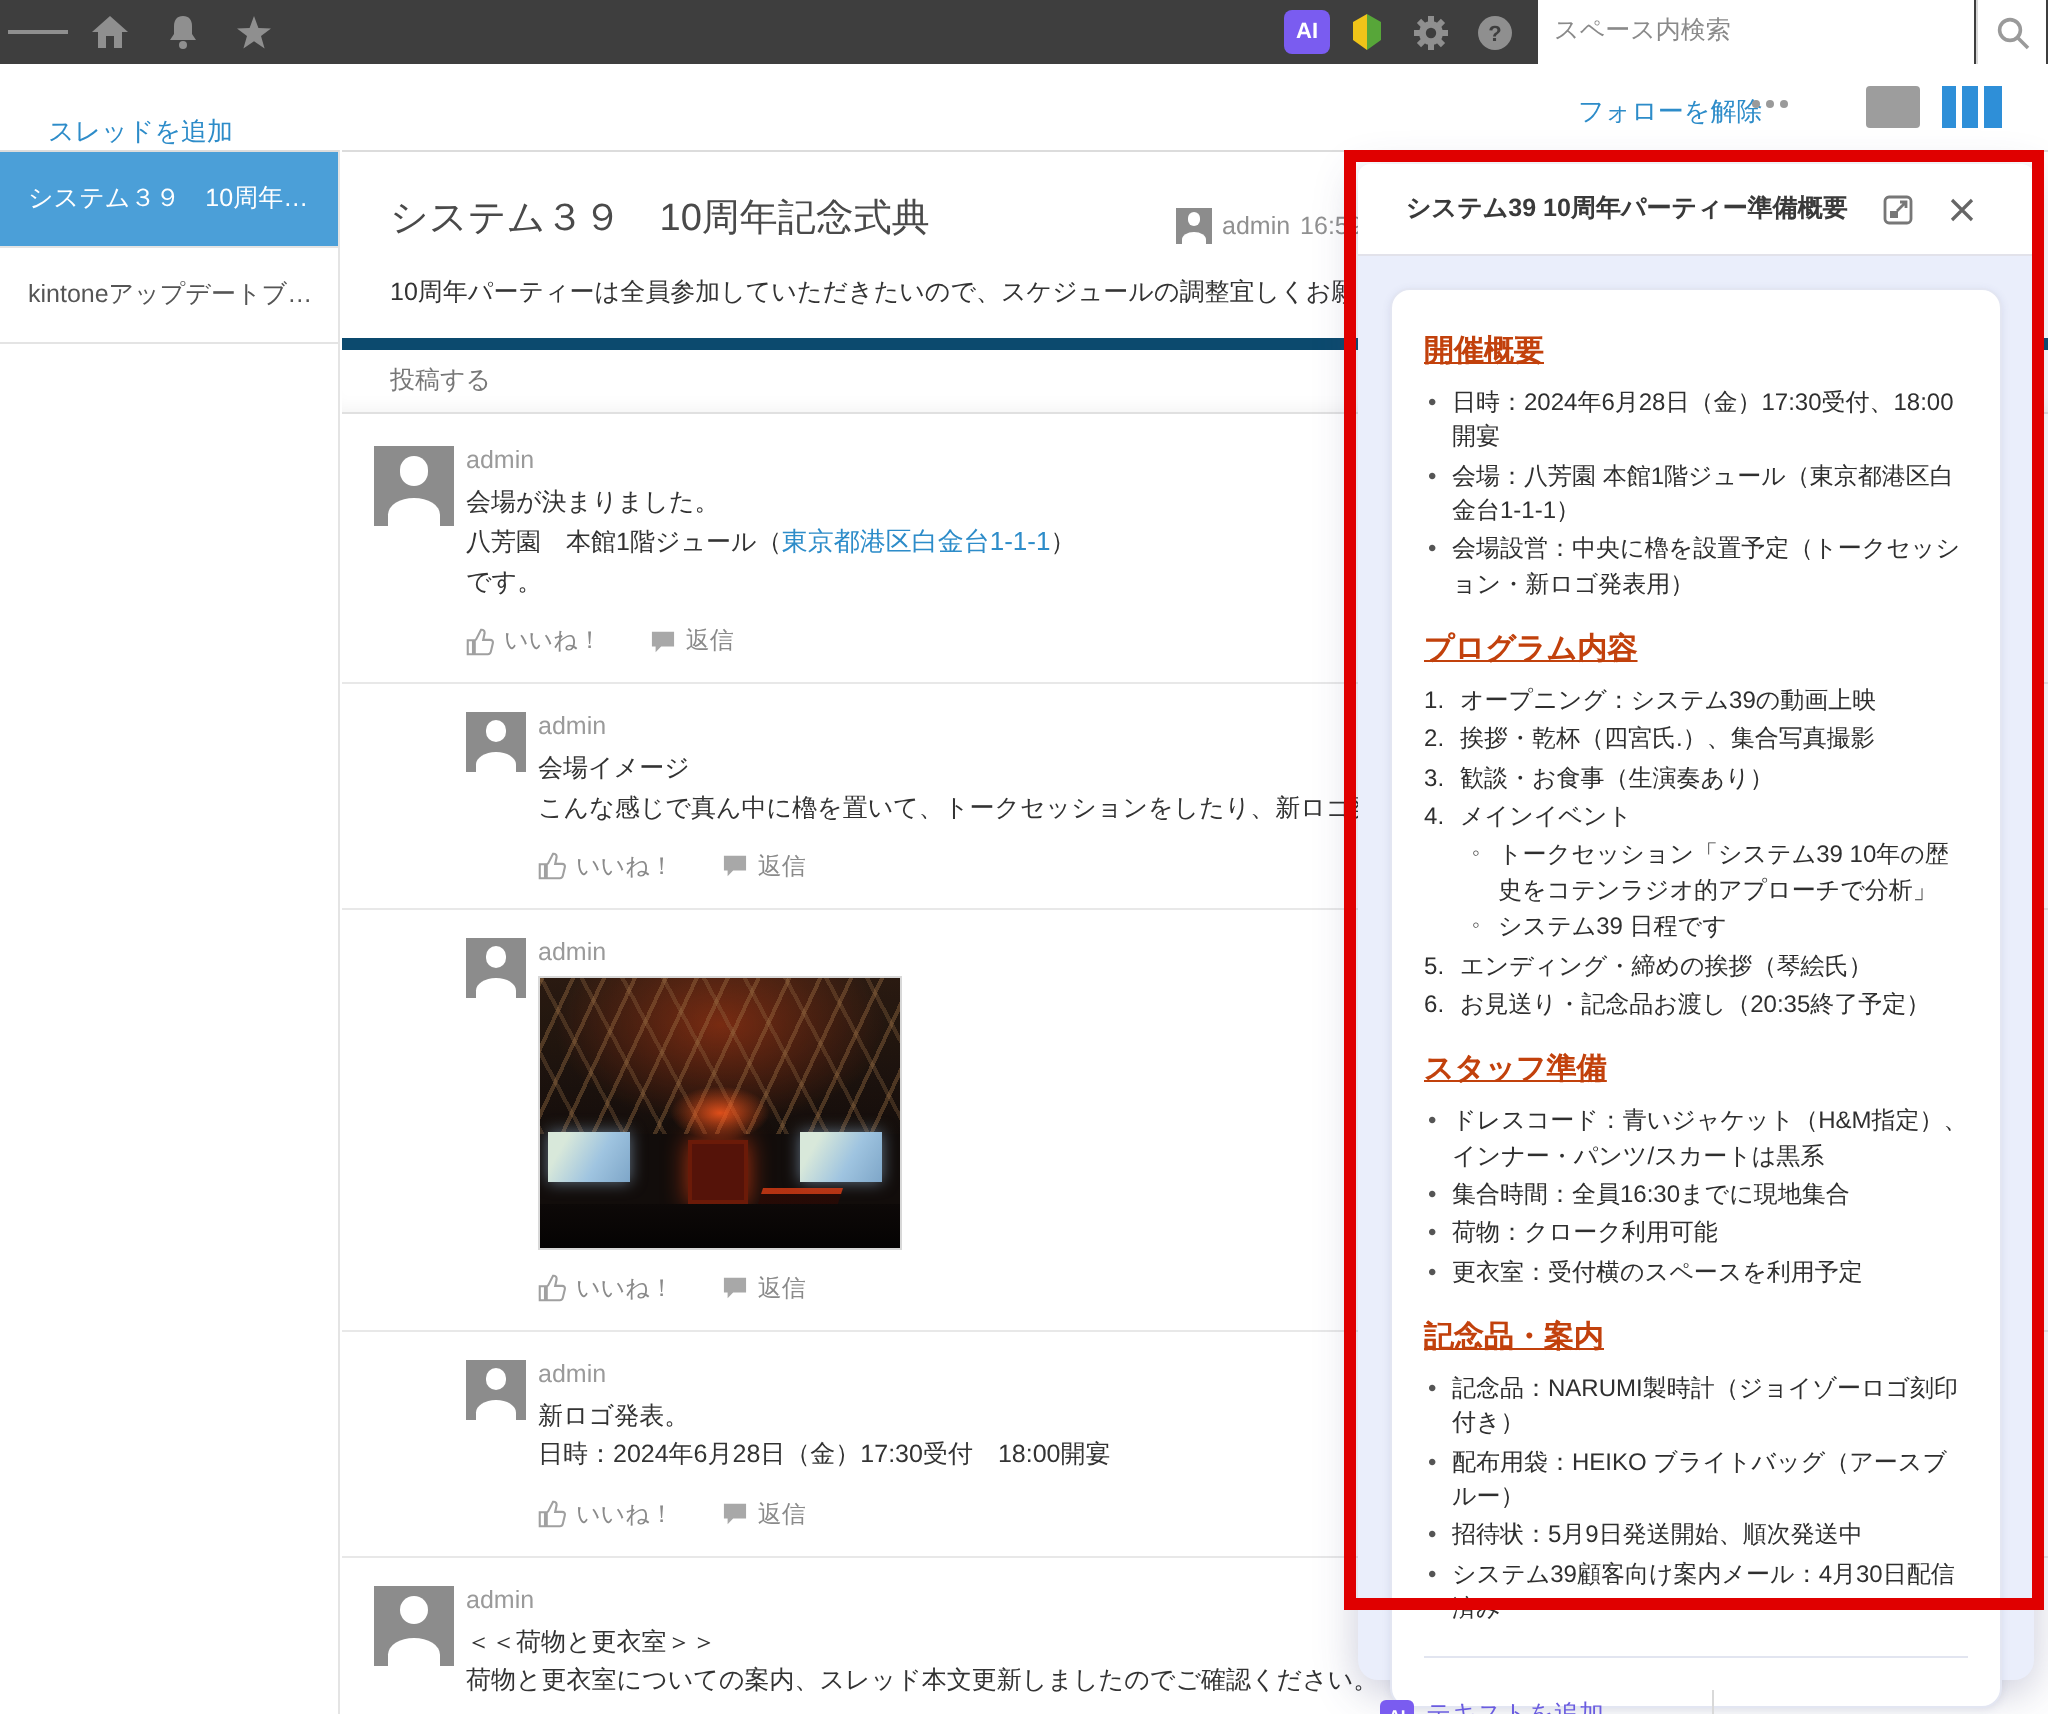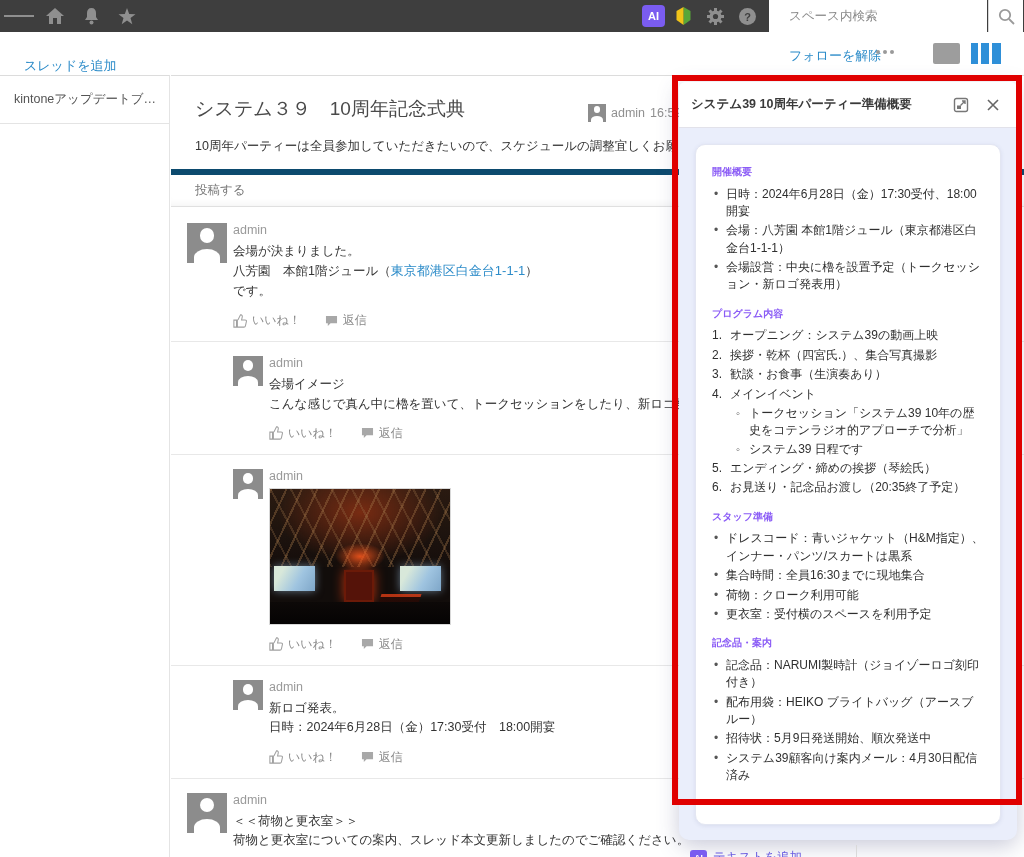--- a/index.html
+++ b/index.html
@@ -8,21 +8,21 @@
     position:relative; width:1024px; height:857px; overflow:hidden; background:#fff;
     font-family:"Liberation Sans","DejaVu Sans",sans-serif; color:#333;
   }
   
   .topbar{position:absolute;top:0;left:0;right:0;height:32px;background:#3e3e3e;z-index:4;}
   .tb-icon{position:absolute;top:0;height:32px;display:flex;align-items:center;justify-content:center;width:30px;cursor:pointer;}
   .hamburger span{display:block;width:18px;height:2px;background:#8f8f8f;margin:2px 0;}
   .ai-chip{position:absolute;left:642px;top:5px;width:23px;height:22px;background:#7a5cf0;border-radius:4px;
     color:#fff;font-size:11px;font-weight:bold;display:flex;align-items:center;justify-content:center;}
   .search-input{position:absolute;left:769px;top:0;width:218px;height:32px;border:none;background:#fff;
-    padding:0 20px;font-size:12.5px;color:#333;outline:none;font-family:Liberation Sans, sans-serif;}
+    padding:0 8px;font-size:12.5px;color:#333;outline:none;font-family:Liberation Mono, monospace;}
   .search-input::placeholder{color:#8a8a8a;}
   .search-btn{position:absolute;left:988px;top:0;width:35px;height:32px;background:#fff;border-left:1px solid #d7d7d7;
     display:flex;align-items:center;justify-content:center;cursor:pointer;}
   
   .subheader{position:absolute;top:32px;left:0;right:0;height:43px;background:#fff;z-index:3;}
   .link{color:#2d8cc9;font-size:13px;cursor:pointer;text-decoration:none;}
   .add-thread{position:absolute;left:24px;top:25px;}
   .unfollow{position:absolute;left:789px;top:15px;}
   .dots{position:absolute;left:872px;top:12px;display:flex;gap:3px;cursor:pointer;padding:6px 4px;}
   .dots i{width:4px;height:4px;border-radius:50%;background:#9a9a9a;}
@@ -73,27 +73,27 @@
   .ph-glow{position:absolute;left:36%;top:40%;width:28%;height:20%;background:radial-gradient(rgba(255,90,30,.85),transparent 70%);}
   .ph-screen{position:absolute;width:23%;height:19%;top:57%;background:linear-gradient(120deg,#d8e8da 20%,#9fc4e0 60%,#7ea6c8);box-shadow:0 0 8px rgba(180,220,255,.5);}
   .ph-screen.l{left:2%;} .ph-screen.r{right:5%;}
   .ph-truss{position:absolute;left:41%;top:60%;width:17%;height:24%;border:2px solid #6b1a08;background:rgba(140,25,10,.55);box-shadow:0 0 12px rgba(255,70,20,.65);}
   .ph-steps{position:absolute;right:18%;bottom:6%;width:22%;height:16%;background:repeating-linear-gradient(180deg, rgba(220,60,20,.8) 0 3px, rgba(40,10,5,.9) 3px 8px);transform:skewX(-18deg);}
   .ph-floor{position:absolute;left:0;right:0;bottom:0;height:16%;background:linear-gradient(#0d0908,#050303);}
   
   .ai-panel{position:absolute;left:679px;top:82px;width:338px;height:758px;background:#eaeefb;
     border-radius:6px 6px 10px 10px;box-shadow:0 6px 22px rgba(60,64,120,.28);z-index:5;}
   .panel-head{height:46px;background:#fff;border-bottom:1px solid #e2e2ea;border-radius:6px 6px 0 0;
-    display:flex;align-items:center;padding:0 12px;}
+    display:flex;align-items:center;padding:0 24px;}
   .panel-title{flex:1;font-size:12.5px;font-weight:bold;color:#3a3a3a;white-space:nowrap;overflow:hidden;}
   .panel-hbtn{width:24px;height:24px;display:flex;align-items:center;justify-content:center;cursor:pointer;color:#666;margin-left:8px;}
   .panel-card{margin:16px;background:#fff;border-radius:10px;border:1px solid #e3e6f2;
     box-shadow:0 1px 4px rgba(80,90,140,.12);padding:16px 16px 12px;font-size:12px;line-height:1.45;color:#2f2f2f;}
   .card-title{font-size:16.5px;font-weight:bold;color:#222;margin:2px 0 10px;}
-  .card-h2{font-size:10px;font-weight:bold;color:#8b5cf6;margin:13px 0 6px;}
+  .card-h2{font-size:15px;font-weight:bold;color:#c2410c;margin:13px 0 6px;text-decoration:underline;}
   .card-h2.first{margin-top:4px;}
   .card-list{list-style:none;}
   .card-list li{position:relative;padding-left:14px;margin:2px 0;}
   .card-list.bullets > li::before{content:"\2022";position:absolute;left:2px;color:#555;}
   ol.card-list{counter-reset:n;}
   ol.card-list > li{padding-left:18px;counter-increment:n;}
   ol.card-list > li::before{content:counter(n) ".";position:absolute;left:0;color:#2f2f2f;}
   .sub-list{list-style:none;margin:2px 0 2px 6px;}
   .sub-list li{position:relative;padding-left:13px;margin:1px 0;}
   .sub-list li::before{content:"\25E6";position:absolute;left:0;color:#555;font-size:11px;top:1px;}
@@ -180,20 +180,21 @@
       </div>
     <div class="view-ico view-single"></div>
     <div class="view-ico view-cols">
         <i></i>
         <i></i>
         <i></i>
       </div>
   </div>
 
   <div class="sidebar">
+    <div class="sidebar-item active">システム３９　10周年…</div>
     <div class="sidebar-item">kintoneアップデートブ…</div>
   </div>
 
   <div class="main">
     <div class="thread-head">
       <h1 class="thread-title">システム３９　10周年記念式典</h1>
       <div class="thread-meta">
         <span class="avatar" style="width:18px;height:18px;"></span>
         <span>admin</span>
         <span>16:59</span>

